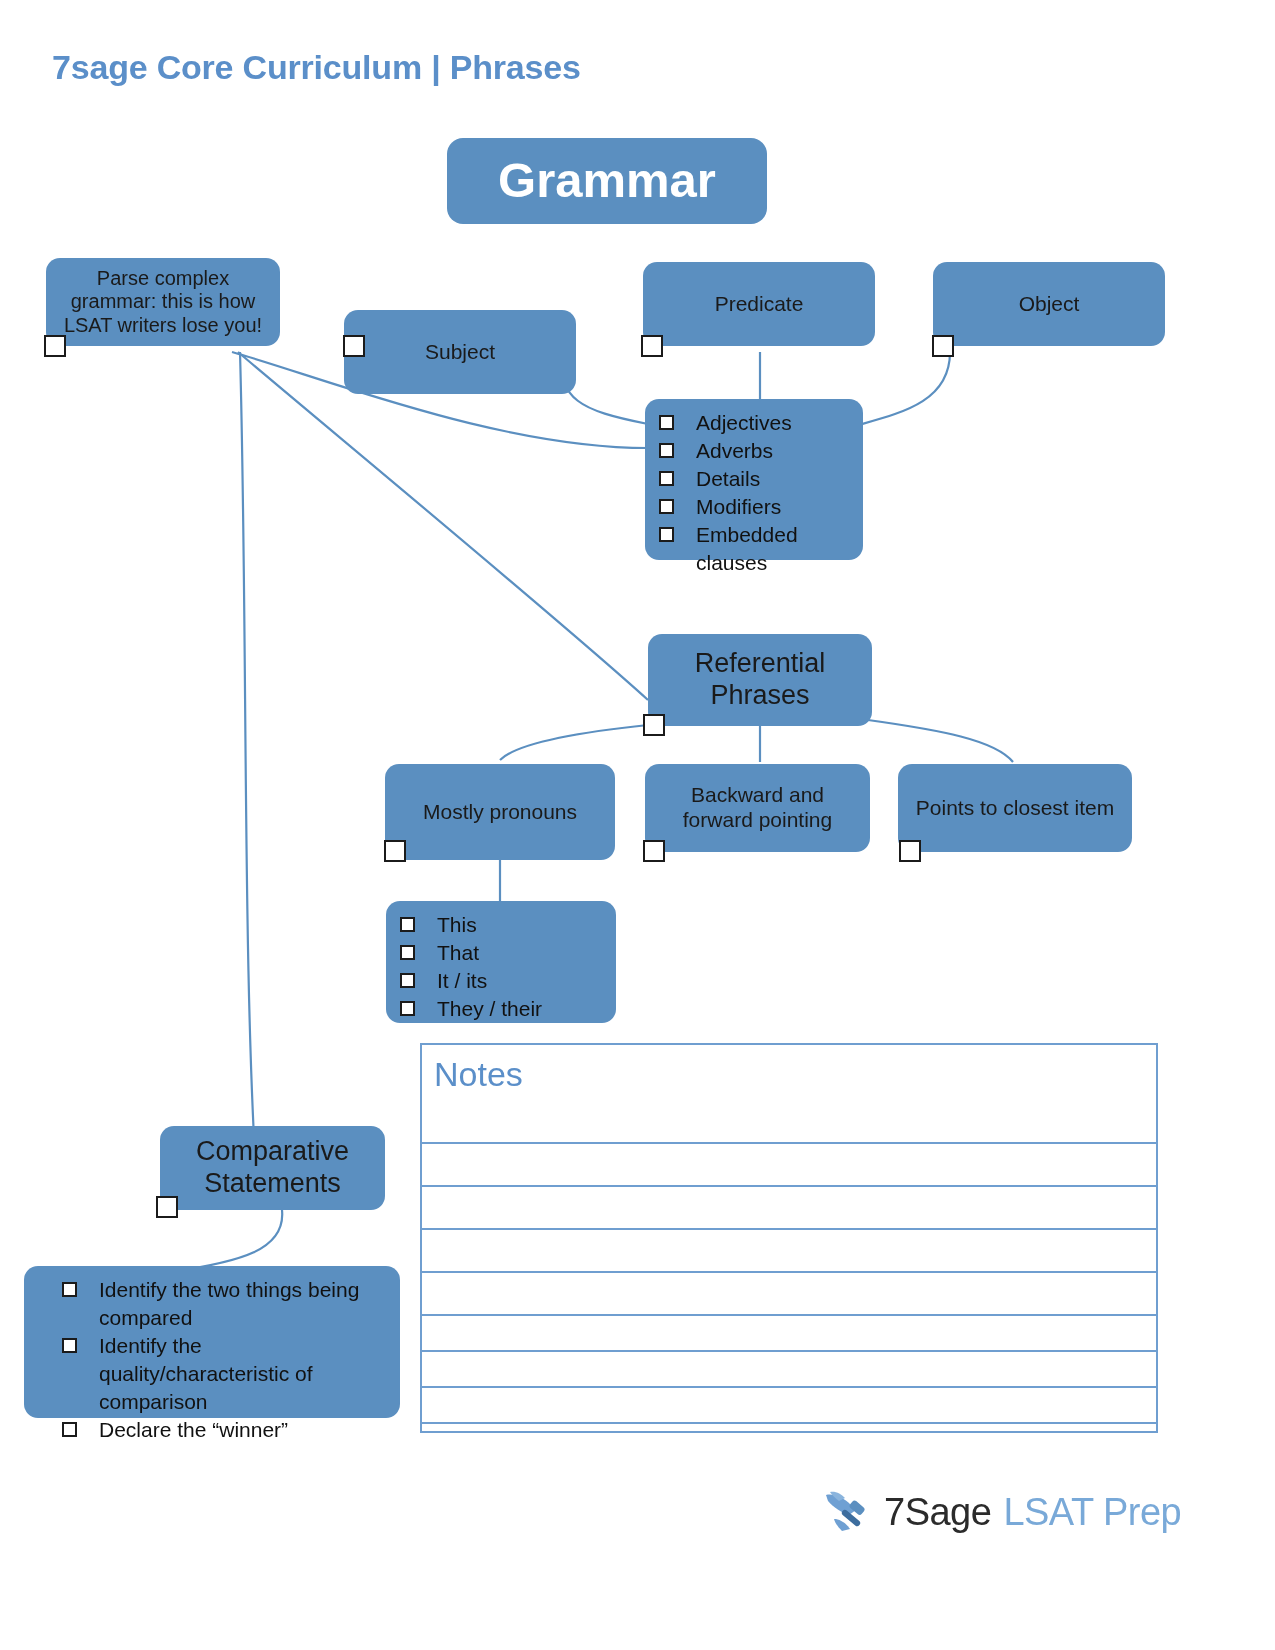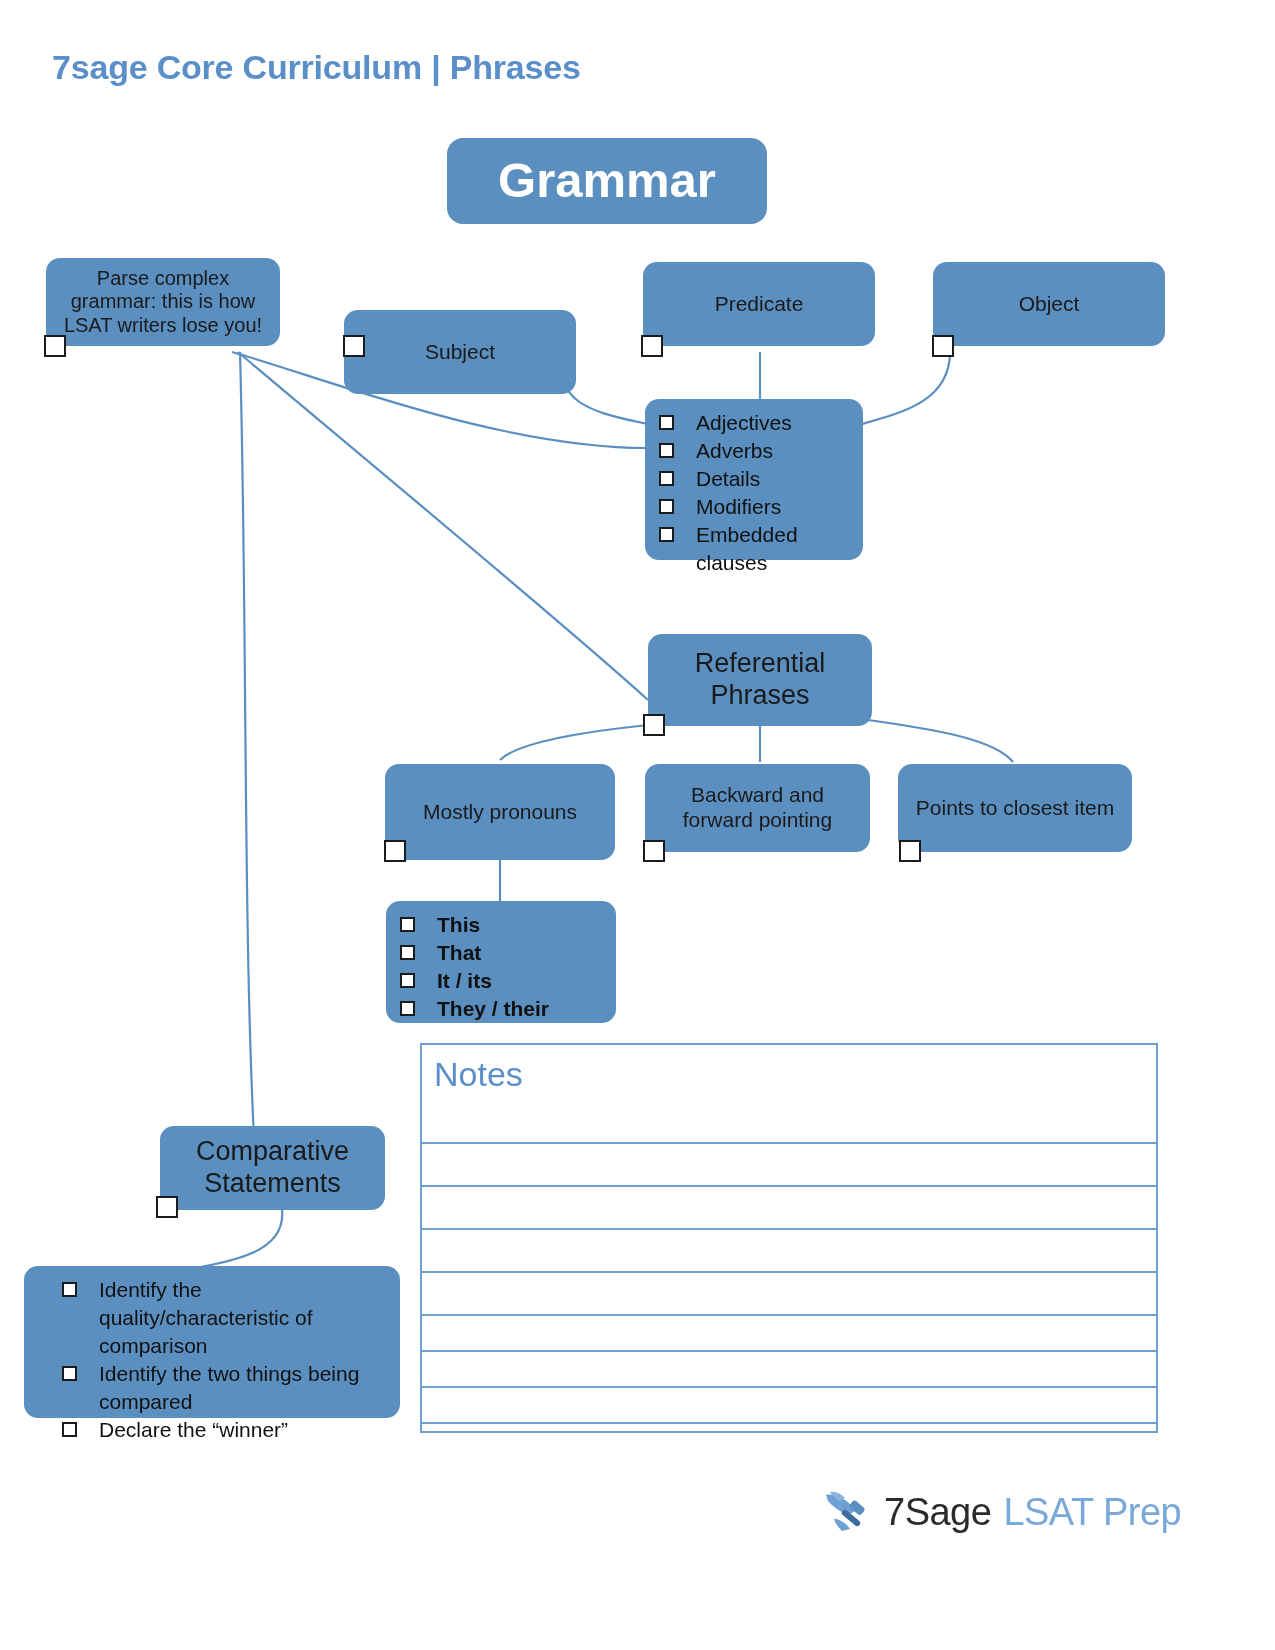--- a/index.html
+++ b/index.html
@@ -244,21 +244,21 @@
   <div class="node" style="left:645px; top:764px; width:225px; height:88px; font-size:21px;">
     <span class="node-label">Backward and forward pointing</span>
   </div>
   <div class="node-check" style="left:643px; top:840px;"></div>
 
   <div class="node" style="left:898px; top:764px; width:234px; height:88px; font-size:21px;">
     <span class="node-label">Points to closest item</span>
   </div>
   <div class="node-check" style="left:899px; top:840px;"></div>
 
-  <div class="node list" style="left:386px; top:901px; width:230px; height:122px;font-weight:bold;">
+  <div class="node list" style="left:386px; top:901px; width:230px; height:122px;">
     <div class="chk-row">
       <span class="chk-box"></span>
       <span class="chk-text">This</span>
     </div>
     <div class="chk-row">
       <span class="chk-box"></span>
       <span class="chk-text">That</span>
     </div>
     <div class="chk-row">
       <span class="chk-box"></span>
@@ -272,26 +272,26 @@
 
   <div class="node" style="left:160px; top:1126px; width:225px; height:84px; font-size:27px;">
     <span class="node-label">Comparative
 Statements</span>
   </div>
   <div class="node-check" style="left:156px; top:1196px;"></div>
 
   <div class="node list" style="left:24px; top:1266px; width:376px; height:152px; padding-left:38px; padding-top:10px;">
     <div class="chk-row">
       <span class="chk-box"></span>
+      <span class="chk-text">Identify the two things being compared</span>
+    </div>
+    <div class="chk-row">
+      <span class="chk-box"></span>
       <span class="chk-text">Identify the quality/characteristic of
      comparison</span>
-    </div>
-    <div class="chk-row">
-      <span class="chk-box"></span>
-      <span class="chk-text">Identify the two things being compared</span>
     </div>
     <div class="chk-row">
       <span class="chk-box"></span>
       <span class="chk-text">Declare the “winner”</span>
     </div>
   </div>
 
   <div id="notes-panel">
     <div id="notes-title">Notes</div>
     <div class="notes-line" style="top:97px;"></div>

